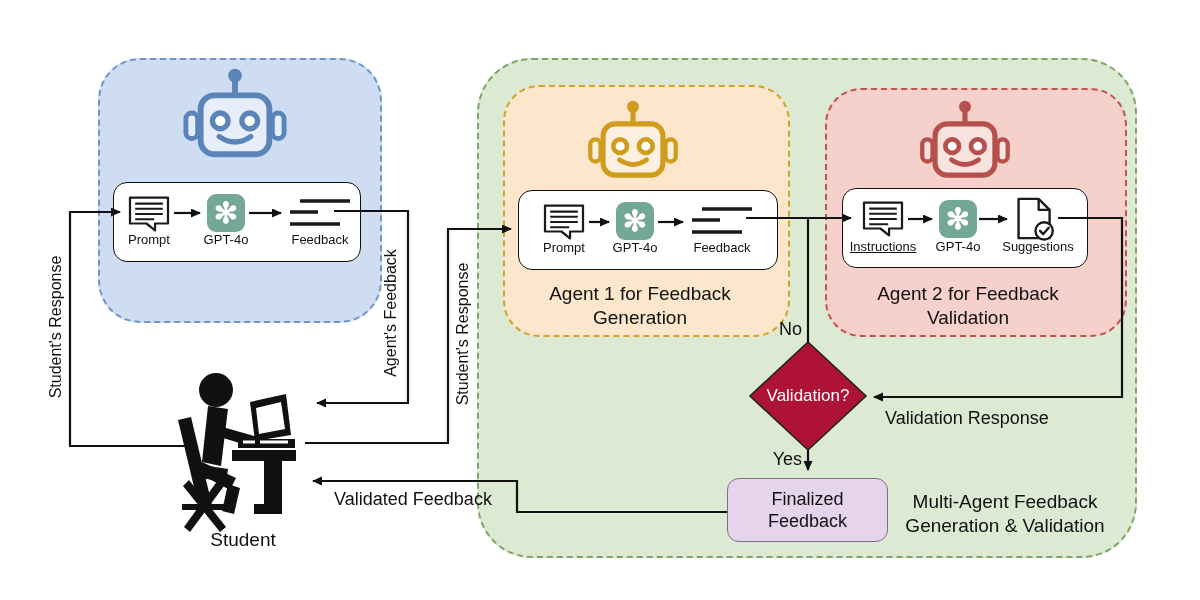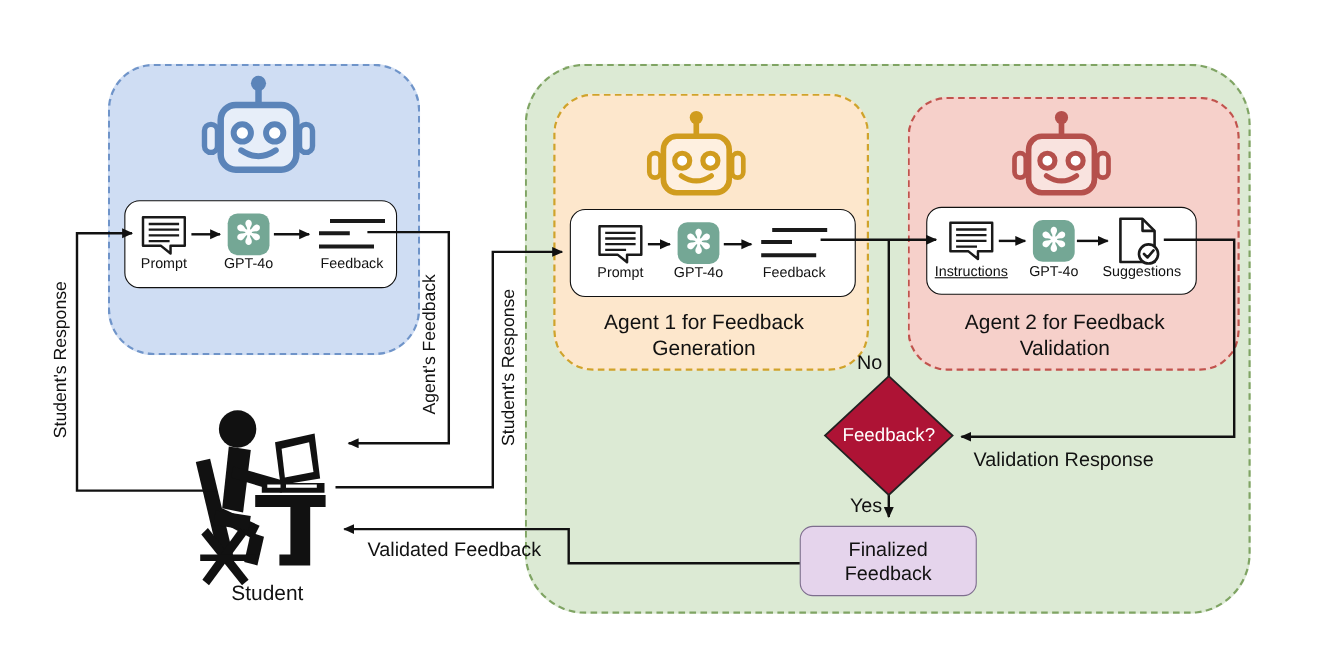--- a/index.html
+++ b/index.html
@@ -114,20 +114,21 @@
     <path d="M27,3 V15 H39" fill="none" stroke="#1a1a1a" stroke-width="2.6" stroke-linejoin="round"></path>
     <circle cx="33" cy="38" r="9.5" fill="#fff" stroke="#1a1a1a" stroke-width="2.6"></circle>
     <path d="M28.5,38 L32,41.5 L38,34.5" fill="none" stroke="#1a1a1a" stroke-width="2.6" stroke-linecap="round" stroke-linejoin="round"></path>
   </svg>
   <div class="plabel" style="left:883px;top:239px;text-decoration:underline;">Instructions</div>
   <div class="plabel" style="left:958px;top:239px;">GPT-4o</div>
   <div class="plabel" style="left:1038px;top:239px;">Suggestions</div>
 
   <div class="title" style="left:530px;top:282px;width:220px;">Agent 1 for Feedback Generation</div>
   <div class="title" style="left:858px;top:282px;width:220px;">Agent 2 for Feedback Validation</div>
+  <div class="title" style="left:890px;top:490px;width:230px;">Multi-Agent Feedback Generation &amp; Validation</div>
 
   <div class="final-box" style="left:727px;top:478px;width:161px;height:64px;">
     <div class="inner">Finalized Feedback</div>
   </div>
 
   <svg class="student-figure" style="left:172px;top:362px;" width="135" height="172" viewBox="0 0 135 172">
     <g fill="#111">
       <circle cx="44" cy="28" r="17"></circle>
       <path d="M36,44 L56,47 L49,104 L30,100 Z"></path>
       <path d="M40,62 L86,75 L84,86 L38,72 Z"></path>
@@ -166,21 +167,21 @@
       <path d="M808,218 L808,343"></path>
       <path d="M908,219 L932,219" marker-end="url(#arrow)"></path>
       <path d="M979,219 L1007,219" marker-end="url(#arrow)"></path>
       <path d="M1058,218 L1122,218 L1122,397 L874,397" marker-end="url(#arrow)"></path>
       <path d="M808,450 L808,470" marker-end="url(#arrow)"></path>
       <path d="M727,512 L517,512 L517,481 L313,481" marker-end="url(#arrow)"></path>
     </g>
     <polygon points="808,342 866,396 808,450 750,396" fill="var(--decision-fill,#ae1335)" stroke="#222" stroke-width="1.6"></polygon>
   </svg>
 
-  <div class="decision-label" style="left:750px;top:386px;width:116px;">Feedback?</div>
+  <div class="decision-label" style="left:750px;top:386px;width:116px;">Validation?</div>
   <div class="elabel" style="left:752px;top:319px;width:50px;text-align:right;">No</div>
   <div class="elabel" style="left:747px;top:449px;width:55px;text-align:right;">Yes</div>
 
   <div class="vlabel" style="left:-29px;top:317px;width:170px;height:20px;">Student's Response</div>
   <div class="vlabel" style="left:306px;top:303px;width:170px;height:20px;">Agent's Feedback</div>
   <div class="vlabel" style="left:378px;top:324px;width:170px;height:20px;">Student's Response</div>
   <div class="elabel" style="left:313px;top:489px;width:200px;">Validated Feedback</div>
   <div class="elabel" style="left:877px;top:408px;width:180px;">Validation Response</div>
 
 </div>

